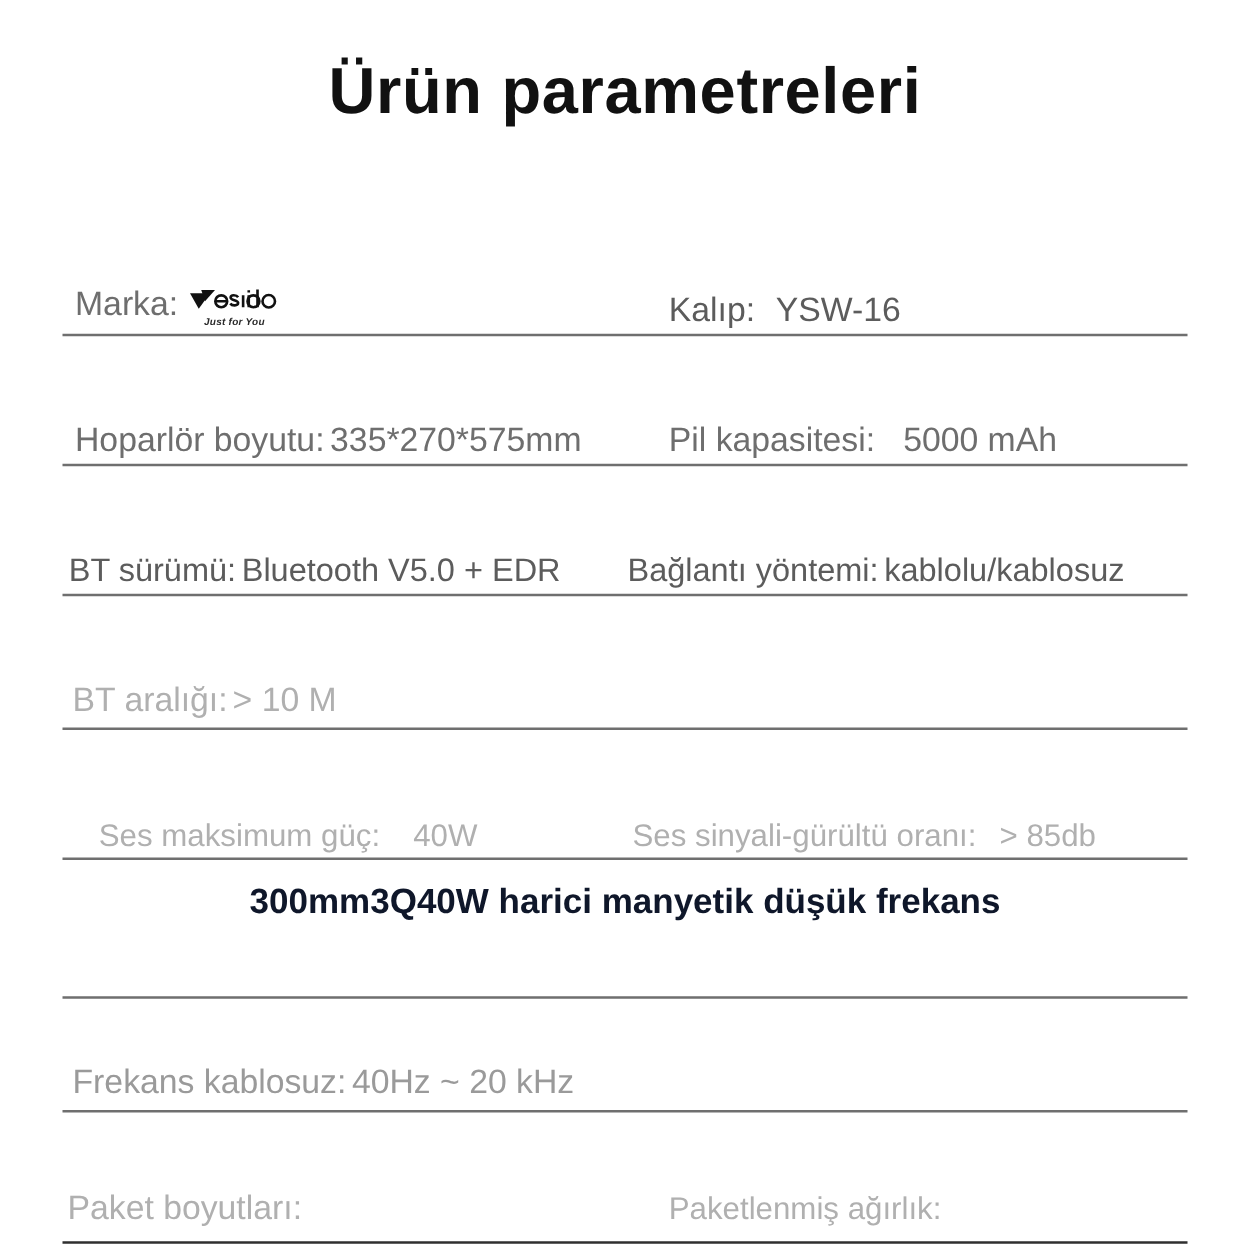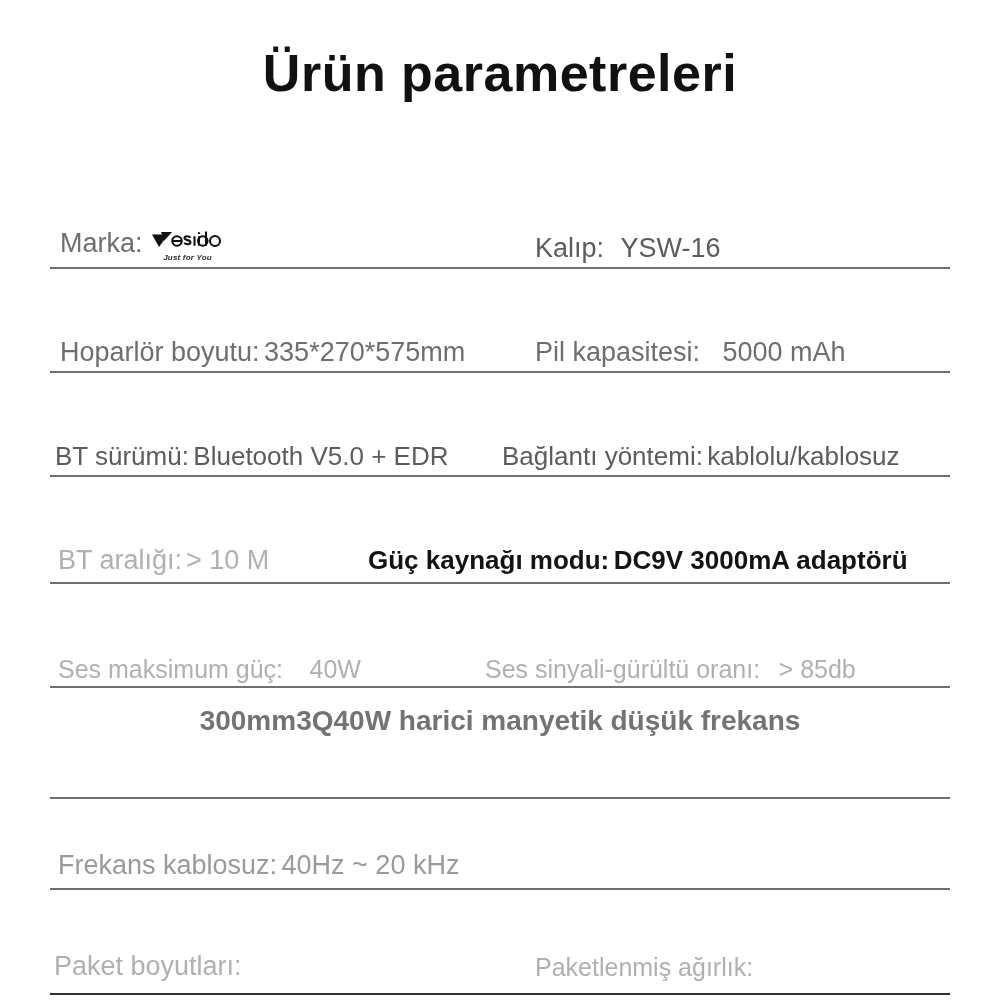--- a/index.html
+++ b/index.html
@@ -105,21 +105,21 @@
 
   
   .dual-top {
     position: absolute;
     left: 0;
     top: 0;
     width: 900px;
     text-align: center;
     font-size: 28px;
     font-weight: bold;
-    color: #737373;
+    color: #0f172a;
     white-space: nowrap;
   }
   .dual-bot {
     position: absolute;
     left: 10px;
     top: 42px;
     font-size: 25px;
     font-weight: bold;
     color: #131313;
     white-space: nowrap;
@@ -185,29 +185,25 @@
       </div>
     </div>
   </div>
   <div class="divider" style="top:475px;"></div>
 
   <div class="row" style="top:530px; height:46px;">
     <div class="row-inner">
       <div class="cellL" style="left:8px;">
         <span class="lbl fs-big g-light">BT aralığı:</span><span class="val fs-big g-light" style="margin-left:4px;">&gt; 10 M</span>
       </div>
-      <div class="cellR" style="left:318px;">
-        <span class="lbl fs-bold26 blk">Güç kaynağı modu:</span>
-        <span class="val fs-bold26 blk">DC9V 3000mA adaptörü</span>
-      </div>
     </div>
   </div>
   <div class="divider" style="top:582px;"></div>
 
-  <div class="row" style="top:640px; height:44px;">
+  <div class="row" style="top:640px; height:44px;margin-left:21px;">
     <div class="row-inner">
       <div class="cellL" style="left:8px;">
         <span class="lbl fs-sm g-light">Ses maksimum güç:</span>
         <span class="val fs-sm g-light" style="margin-left:22px;">40W</span>
       </div>
       <div class="cellR" style="left:435px;">
         <span class="lbl fs-sm g-light">Ses sinyali-gürültü oranı:</span>
         <span class="val fs-sm g-light" style="margin-left:14px;">&gt; 85db</span>
       </div>
     </div>

